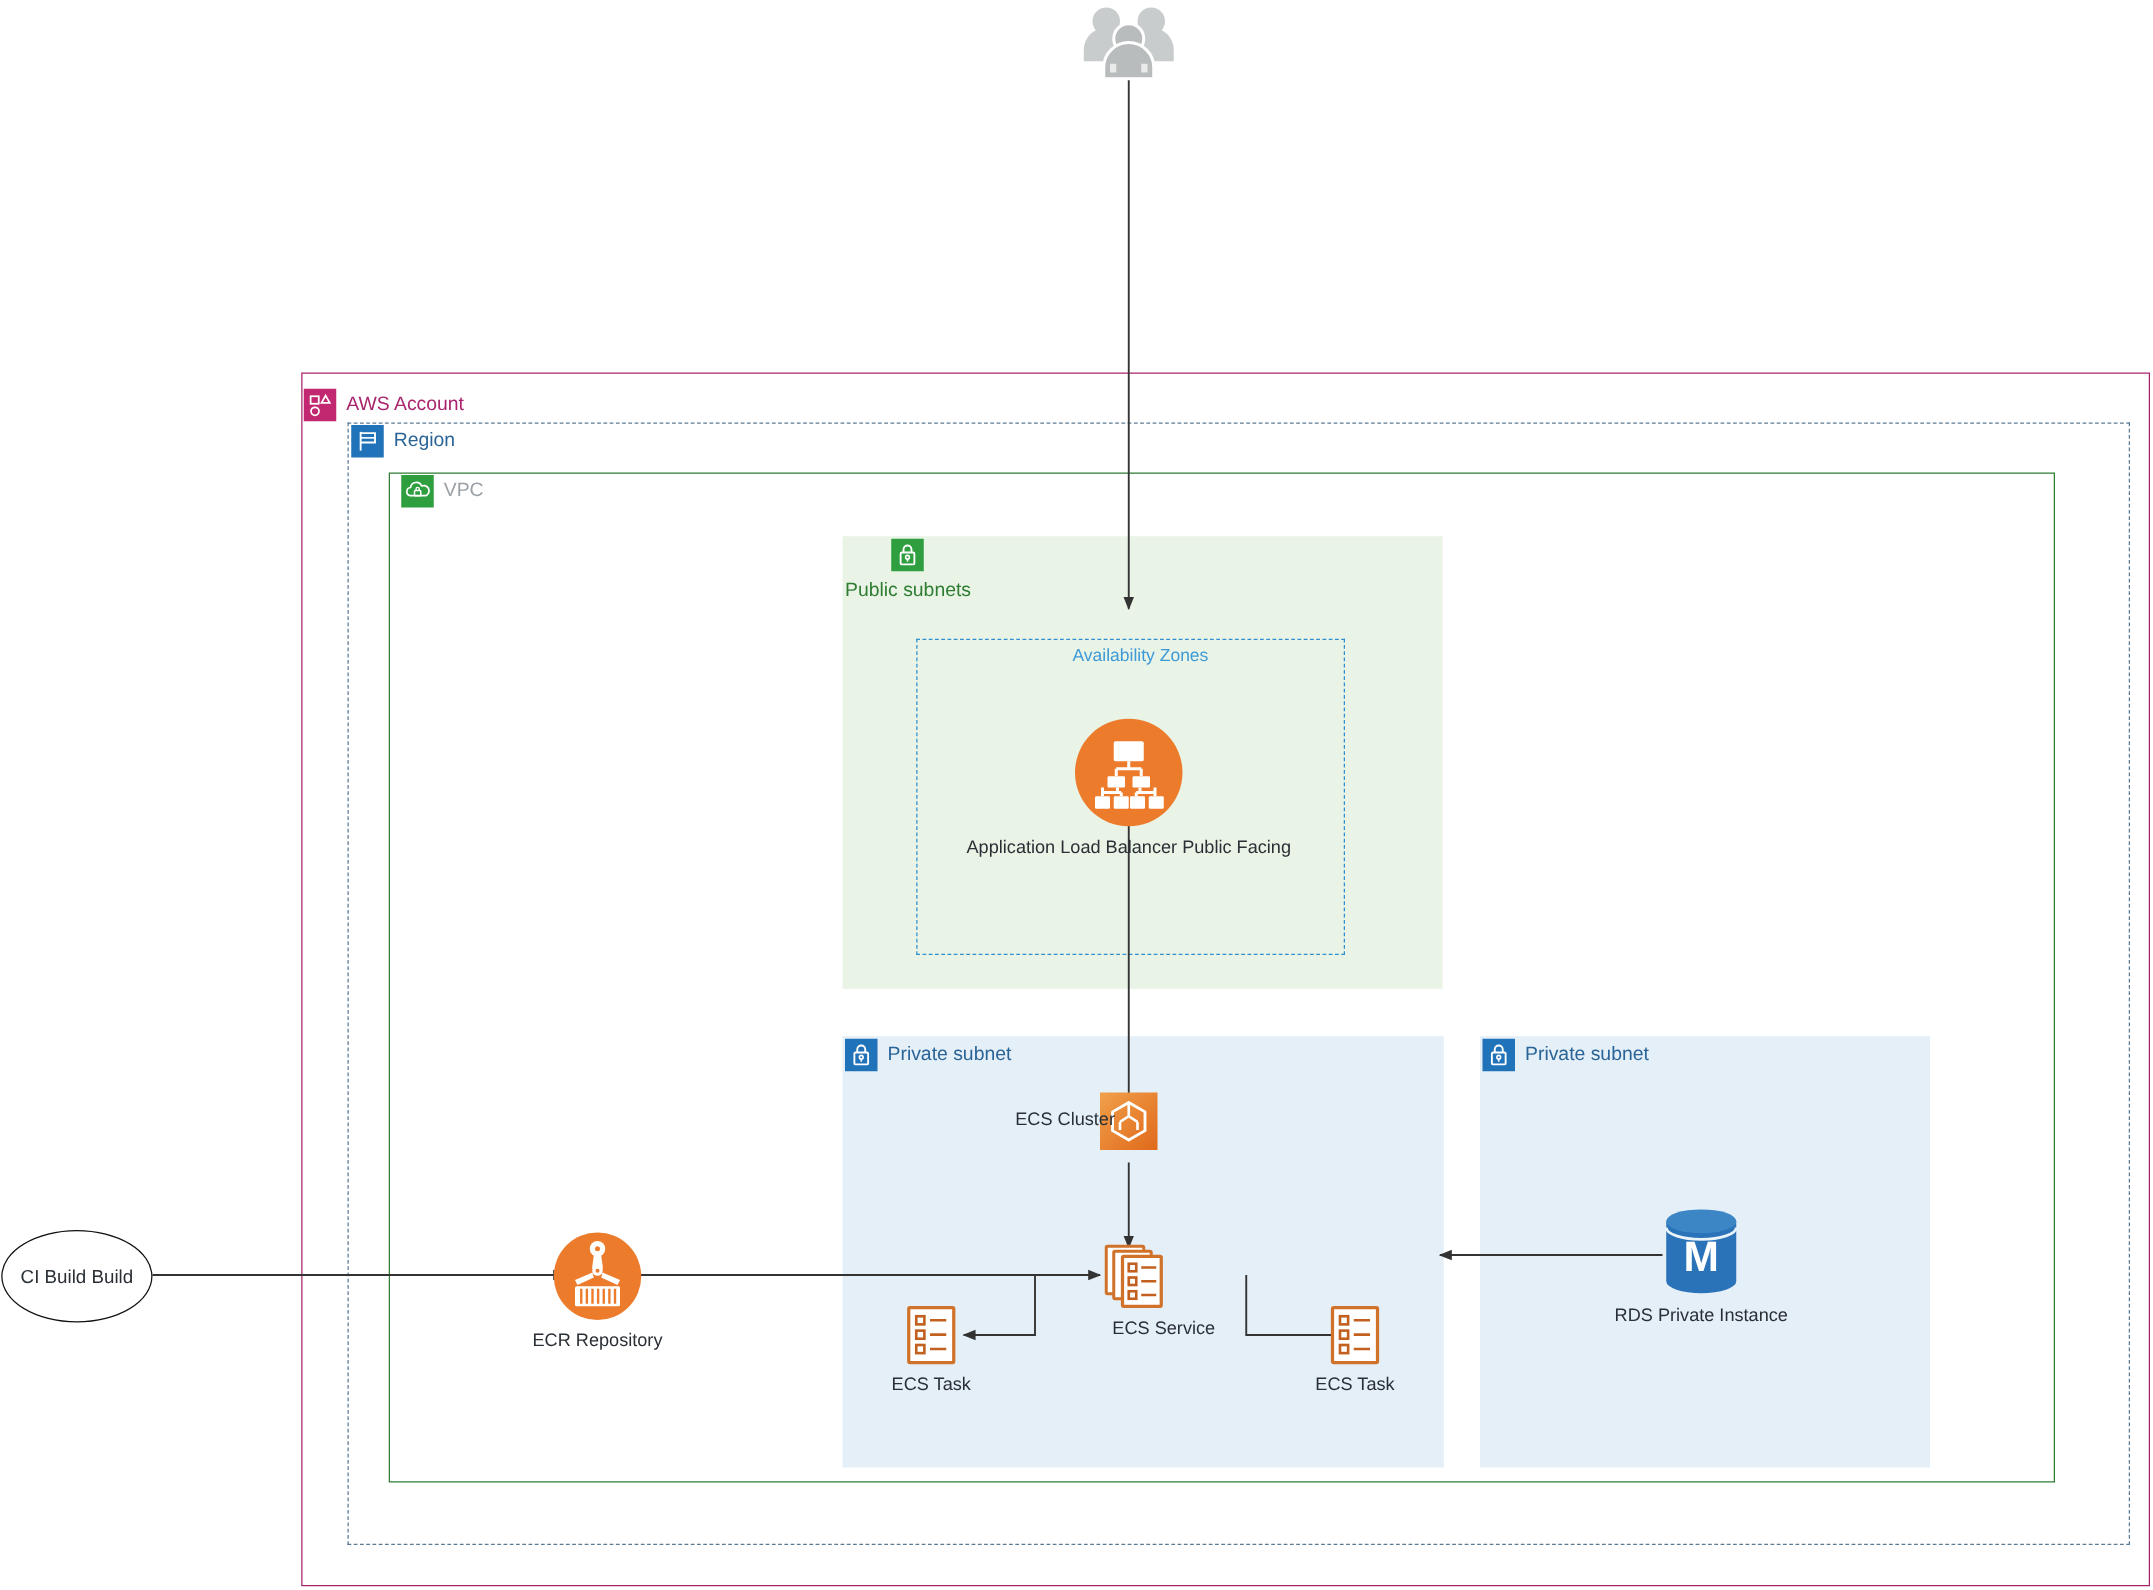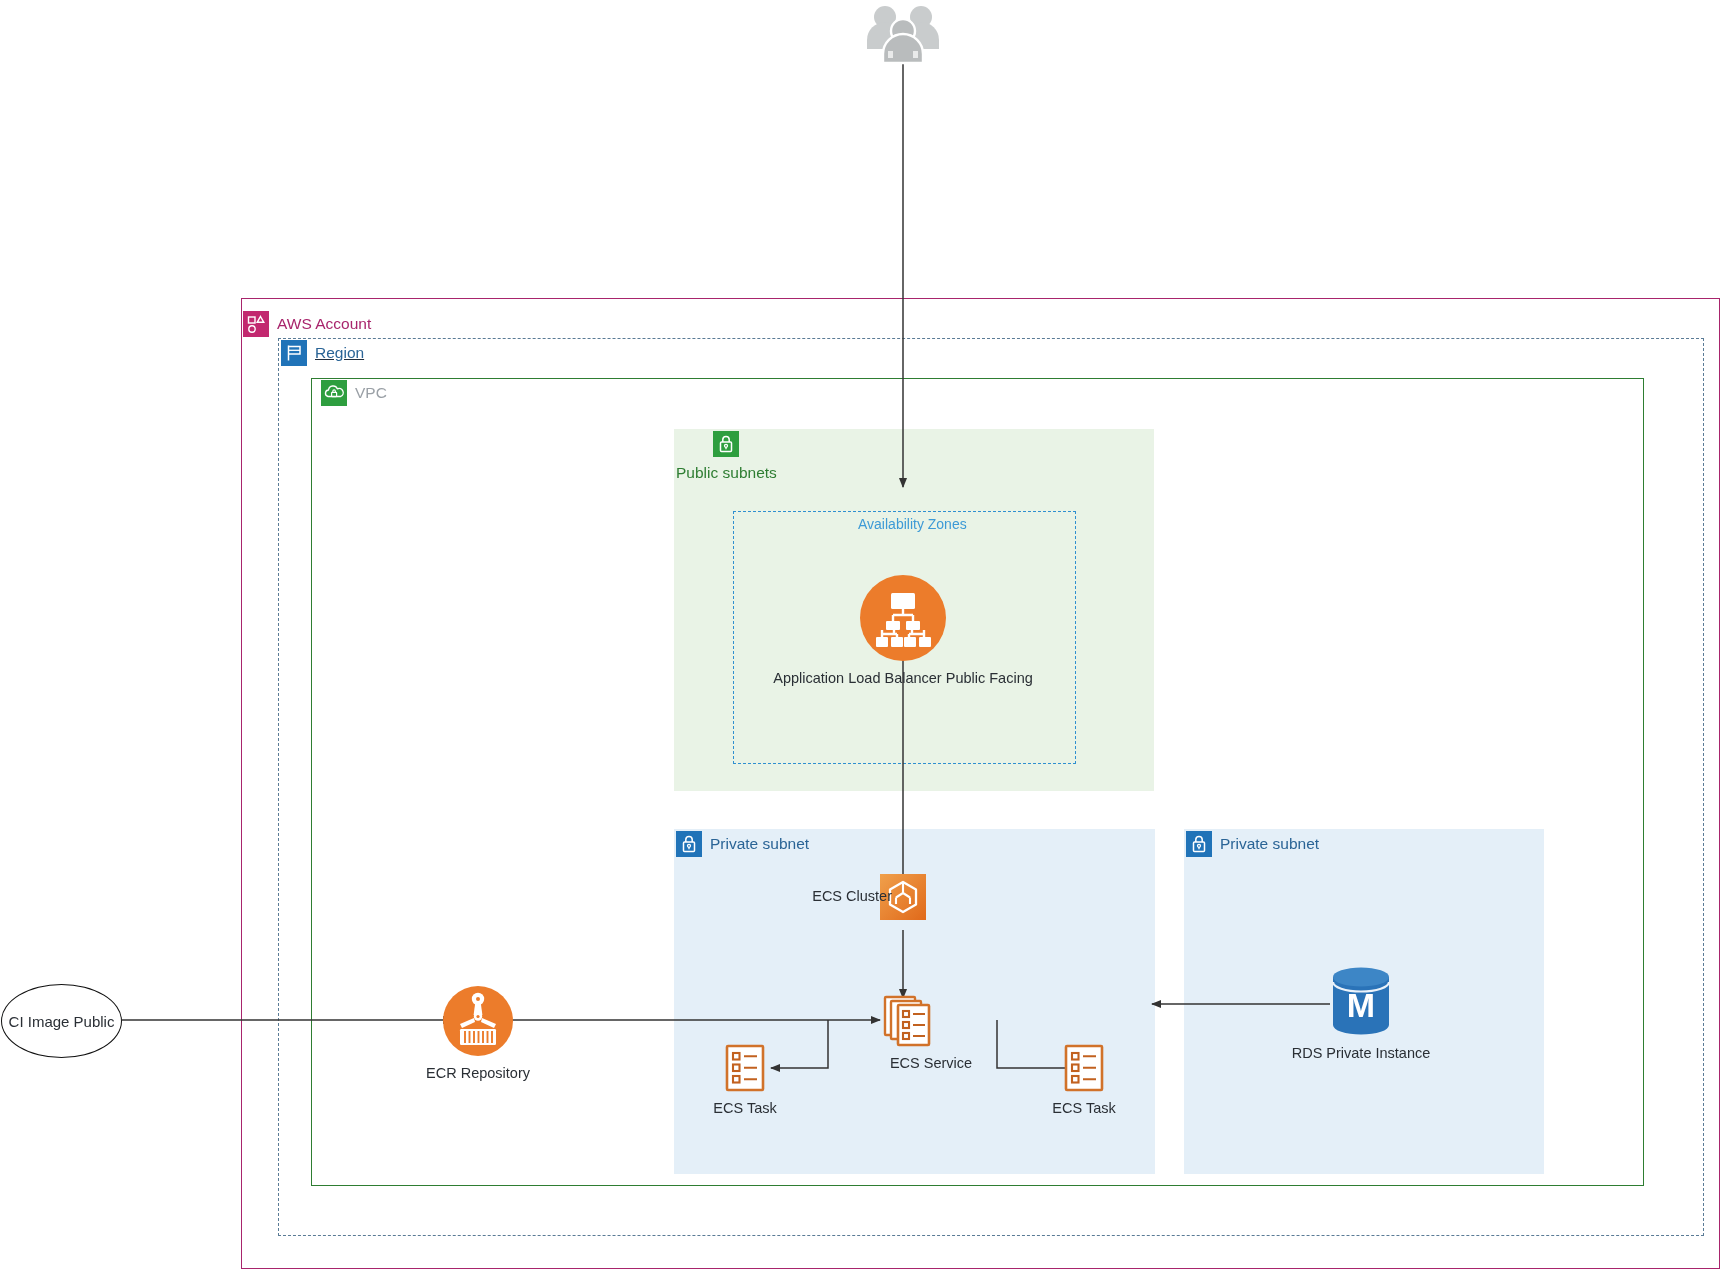--- a/index.html
+++ b/index.html
@@ -66,21 +66,21 @@
       <svg width="26" height="26" viewBox="0 0 26 26">
         <rect x="0" y="0" width="26" height="26" fill="#c2286f"></rect>
         <rect x="5.5" y="6" width="6.5" height="6" fill="none" stroke="#fff" stroke-width="1.4"></rect>
         <path d="M17.5 5.5 L20.8 11.3 L14.2 11.3 Z" fill="none" stroke="#fff" stroke-width="1.4"></path>
         <circle cx="9" cy="18" r="3.2" fill="none" stroke="#fff" stroke-width="1.4"></circle>
       </svg>
     </span>
     <span class="txt">AWS Account</span>
   </div>
 
-  <div class="chip t-blue" style="left:281px;top:340px;text-decoration:underline;">
+  <div class="chip t-blue" style="left:281px;top:340px;">
     <span class="ico">
       <svg width="26" height="26" viewBox="0 0 26 26">
         <rect x="0" y="0" width="26" height="26" fill="#2073b8"></rect>
         <path d="M7.5 5.5 V20.5" stroke="#fff" stroke-width="1.5" fill="none"></path>
         <path d="M7.5 6.5 H19 V14 H7.5" fill="none" stroke="#fff" stroke-width="1.5"></path>
         <path d="M7.5 10.3 H19" stroke="#fff" stroke-width="1.3"></path>
       </svg>
     </span>
     <span class="txt">Region</span>
   </div>
@@ -294,16 +294,16 @@
         <path d="M2 12 v48 a28 9.5 0 0 0 56 0 V12 Z" fill="#2a73b8"></path>
         <ellipse cx="30" cy="12" rx="28" ry="9.5" fill="#3d86c6"></ellipse>
         <path d="M2 17 a28 9.5 0 0 0 56 0" fill="none" stroke="#eaf2fa" stroke-width="2.2"></path>
         <text x="30" y="52" font-family="'Liberation Sans',sans-serif" font-size="34" font-weight="bold" fill="#fff" text-anchor="middle">M</text>
       </svg>
     </span>
     <span class="cap" style="top:80px;">RDS Private Instance</span>
   </div>
 
   <div class="ellipse" style="left:1px;top:984px;width:121px;height:74px;">
-    <span>CI Image Public</span>
+    <span>CI Build Build</span>
   </div>
 
 </div>
 
 </body></html>

